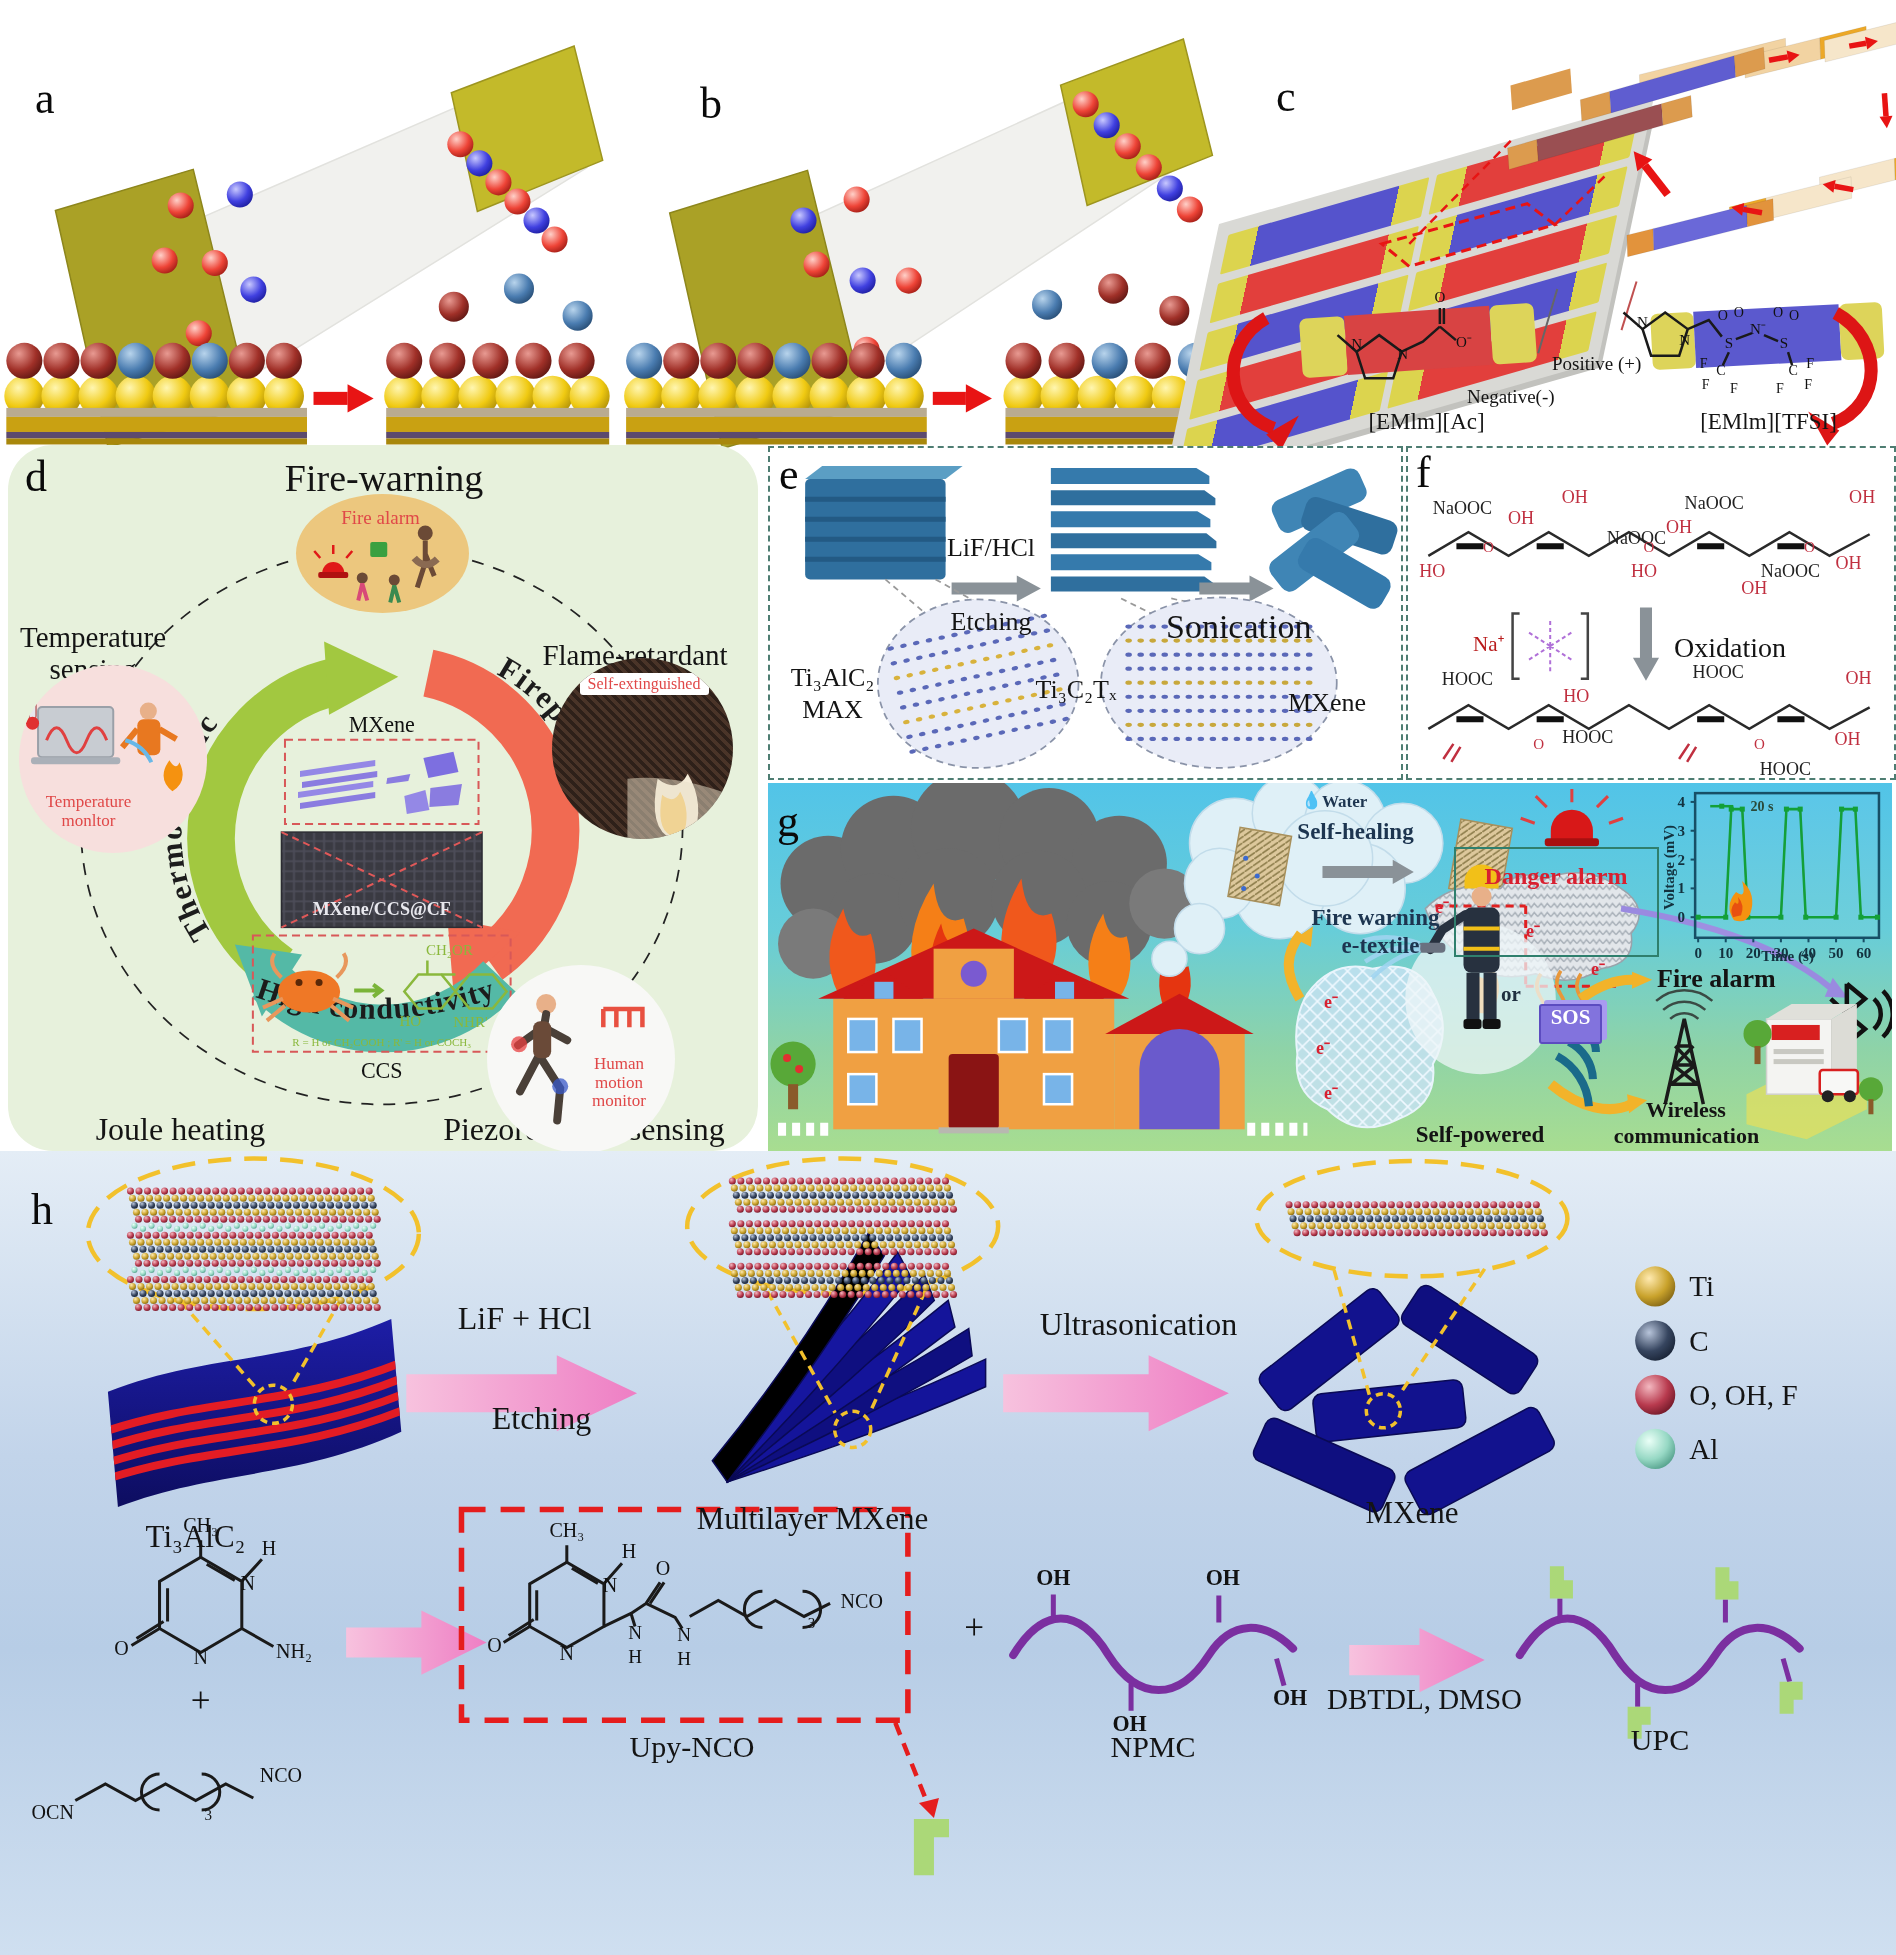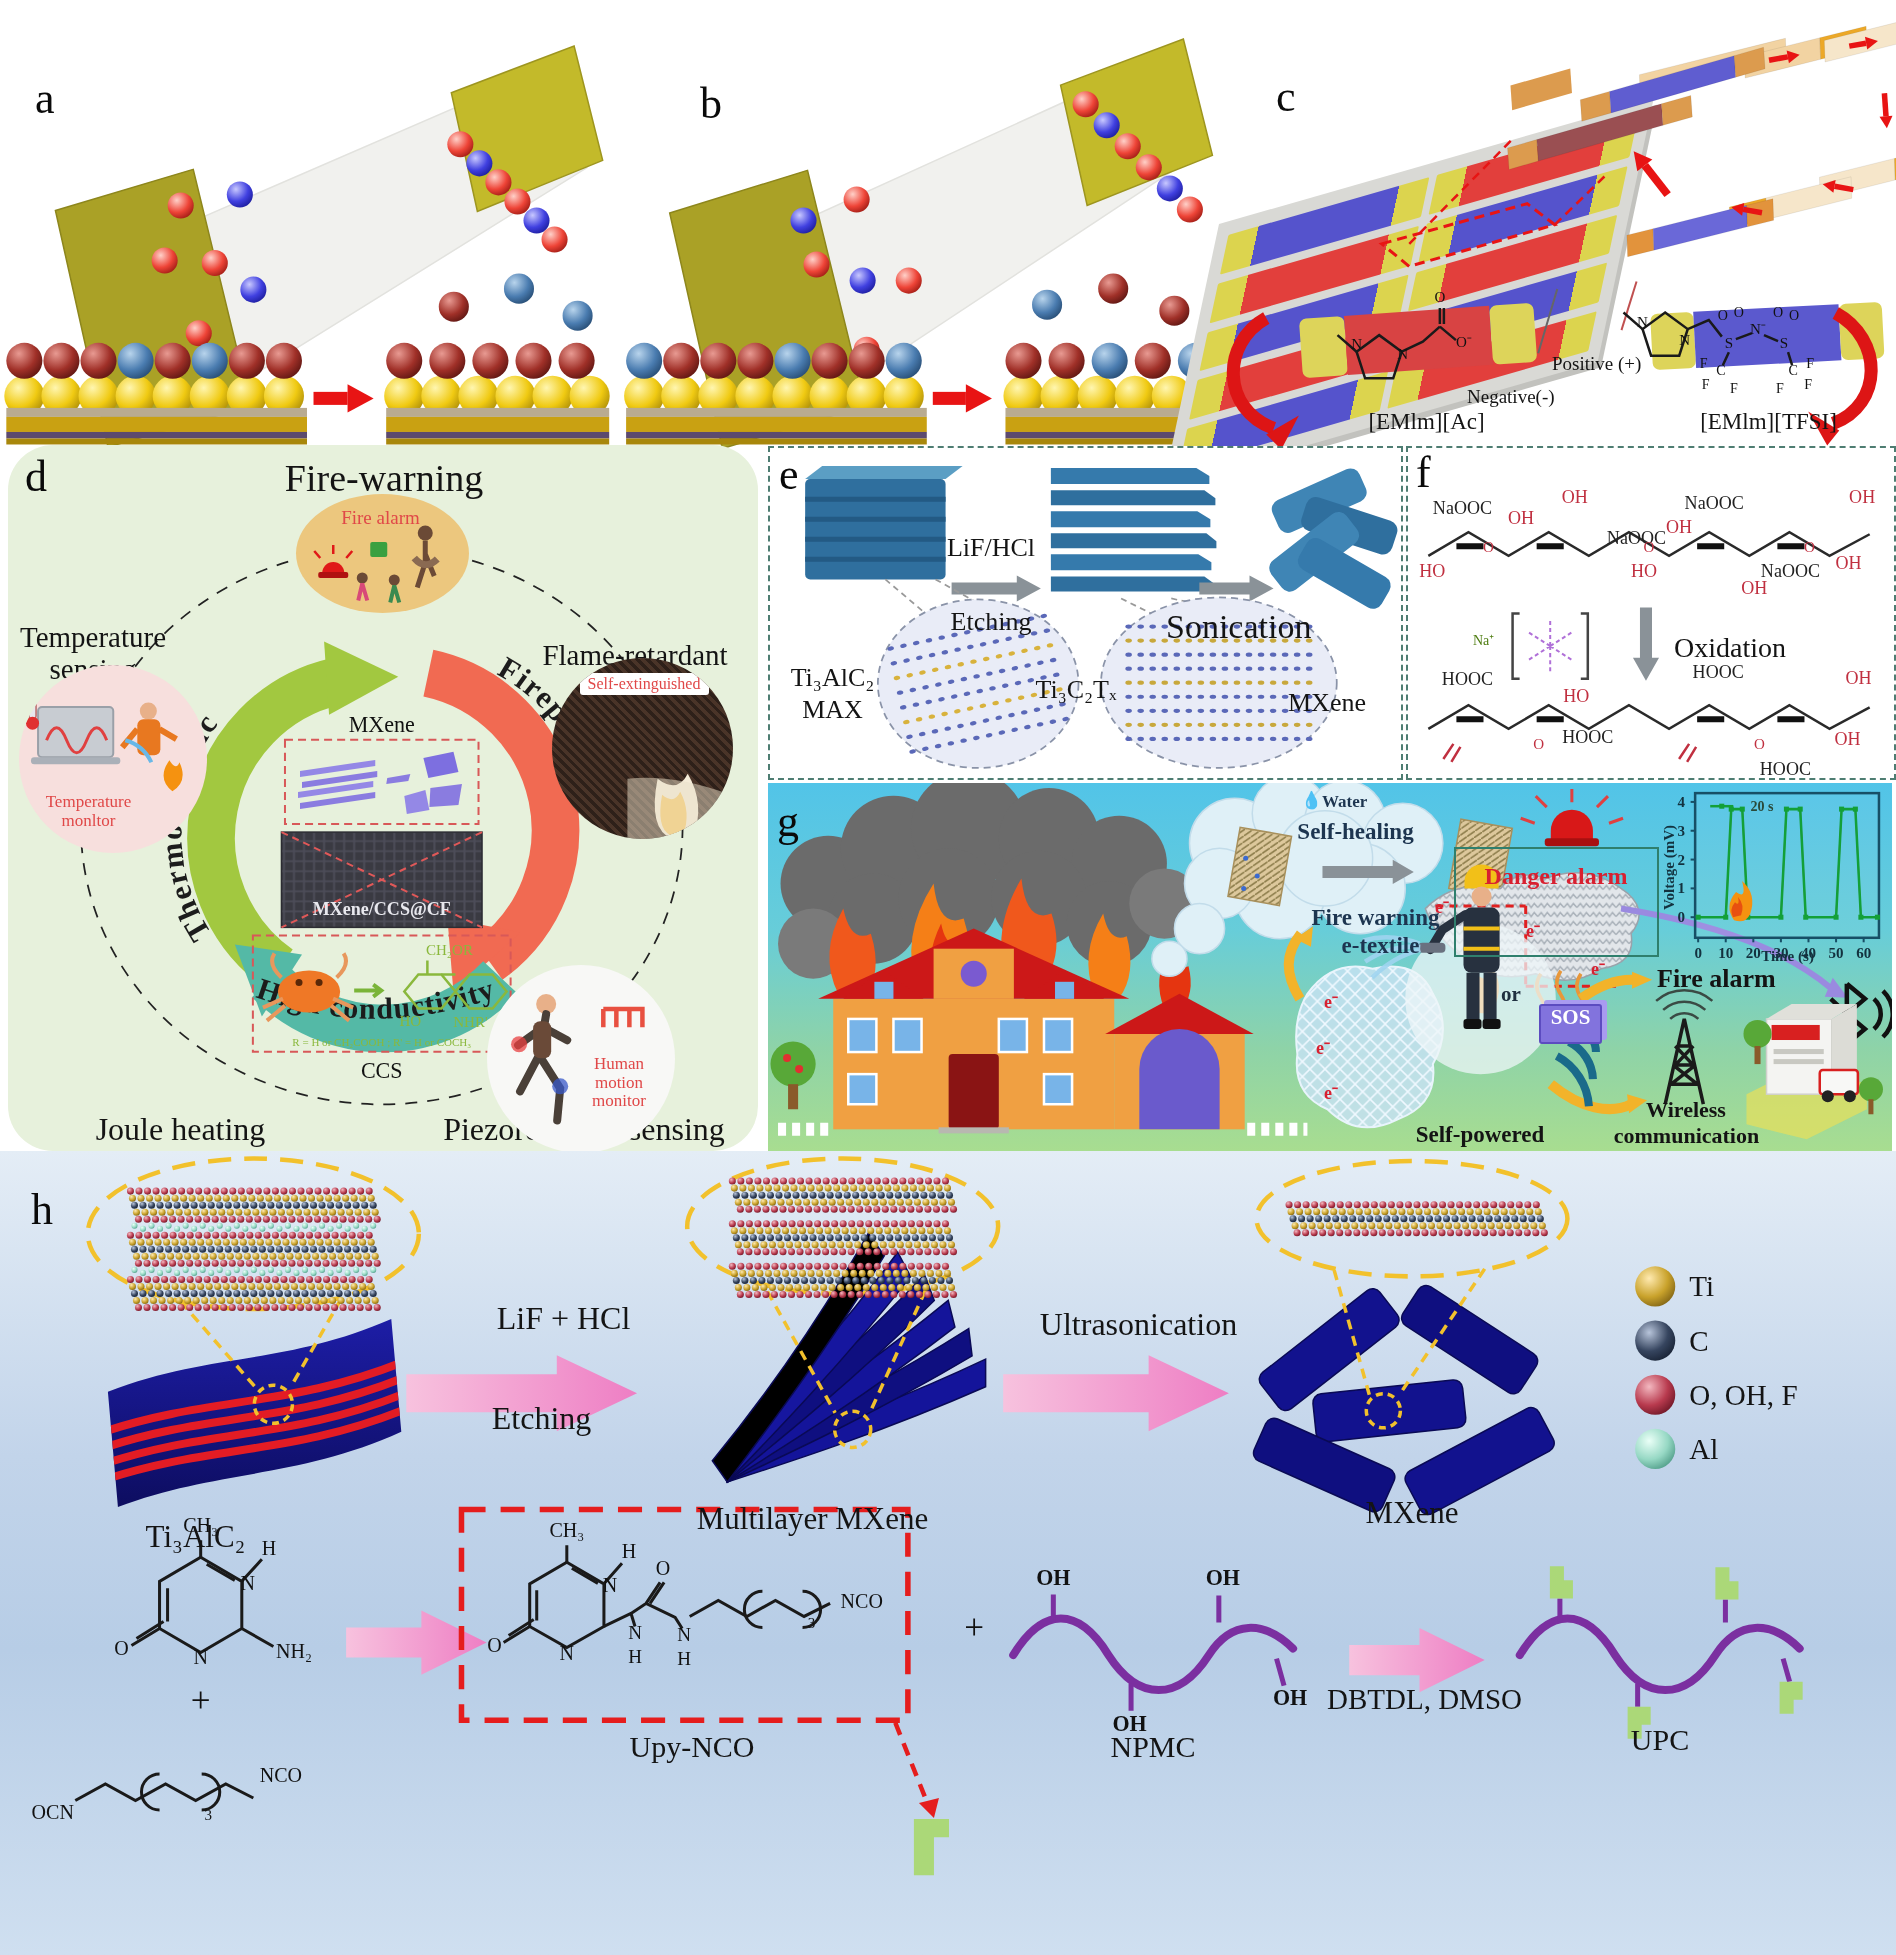--- a/index.html
+++ b/index.html
@@ -777,21 +777,21 @@
         <text x="752" y="652" fill="#222" font-size="36" text-anchor="middle" font-family="&quot;Liberation Serif&quot;,serif" font-weight="normal">HOOC</text>
         <text x="898" y="470" fill="#c03040" font-size="36" text-anchor="middle" font-family="&quot;Liberation Serif&quot;,serif" font-weight="normal">OH</text>
         <text x="876" y="592" fill="#c03040" font-size="36" text-anchor="middle" font-family="&quot;Liberation Serif&quot;,serif" font-weight="normal">OH</text>
         <text x="335" y="507" fill="#c03040" font-size="36" text-anchor="middle" font-family="&quot;Liberation Serif&quot;,serif" font-weight="normal">HO</text>
         <text x="160" y="208" fill="#c03040" font-size="30" text-anchor="middle" font-family="&quot;Liberation Serif&quot;,serif" font-weight="normal">O</text>
         <text x="480" y="208" fill="#c03040" font-size="30" text-anchor="middle" font-family="&quot;Liberation Serif&quot;,serif" font-weight="normal">O</text>
         <text x="800" y="208" fill="#c03040" font-size="30" text-anchor="middle" font-family="&quot;Liberation Serif&quot;,serif" font-weight="normal">O</text>
         <text x="260" y="600" fill="#c03040" font-size="30" text-anchor="middle" font-family="&quot;Liberation Serif&quot;,serif" font-weight="normal">O</text>
         <text x="700" y="600" fill="#c03040" font-size="30" text-anchor="middle" font-family="&quot;Liberation Serif&quot;,serif" font-weight="normal">O</text>
       </svg>
-    <span class="t" style="left:65px;top:185px;font-size:14px;color:#4d7c0f">Na⁺</span>
+    <span class="t" style="left:65px;top:185px;font-size:21px;color:#b91c1c">Na⁺</span>
     <span class="t" style="left:266px;top:185px;font-size:28px">Oxidation</span>
   </section>
 
   <section class="panel pg" style="left:768px;top:783px;width:1124px;height:368px">
     <svg id="sg" width="1124" height="368" viewBox="0 0 2240 733">
       <defs>
         <pattern id="mesh" width="26" height="18" patternUnits="userSpaceOnUse">
           <rect width="26" height="18" fill="#e2e6ea"></rect>
             <path d="M0 14 L7 6 L13 14 L19 6 L26 14" stroke="#aab2ba" stroke-width="3" fill="none"></path>
         </pattern>
@@ -2195,21 +2195,21 @@
         <text x="1364" y="1024" fill="#111" font-size="38" text-anchor="middle" font-family="&quot;Liberation Serif&quot;,serif" font-weight="normal">H</text>
         <text x="1618" y="952" fill="#111" font-size="30" text-anchor="middle" font-family="&quot;Liberation Serif&quot;,serif" font-weight="normal">3</text>
         <text x="1718" y="912" fill="#111" font-size="40" text-anchor="middle" font-family="&quot;Liberation Serif&quot;,serif" font-weight="normal">NCO</text>
         <text x="1942" y="972" fill="#111" font-size="70" text-anchor="middle" font-family="&quot;Liberation Serif&quot;,serif" font-weight="normal">+</text>
         <text x="2100" y="866" fill="#111" font-size="44" text-anchor="middle" font-family="&quot;Liberation Serif&quot;,serif" font-weight="bold">OH</text>
         <text x="2438" y="866" fill="#111" font-size="44" text-anchor="middle" font-family="&quot;Liberation Serif&quot;,serif" font-weight="bold">OH</text>
         <text x="2252" y="1156" fill="#111" font-size="44" text-anchor="middle" font-family="&quot;Liberation Serif&quot;,serif" font-weight="bold">OH</text>
         <text x="2572" y="1104" fill="#111" font-size="44" text-anchor="middle" font-family="&quot;Liberation Serif&quot;,serif" font-weight="bold">OH</text>
       </svg>
 
-    <span class="t c" style="left:463px;top:150px;width:201px;font-size:32px">LiF + HCl</span>
+    <span class="t c" style="left:424px;top:150px;width:201px;font-size:32px">LiF + HCl</span>
     <span class="t c" style="left:441px;top:250px;width:201px;font-size:32px">Etching</span>
     <span class="t c" style="left:1013px;top:156px;width:251px;font-size:32px">Ultrasonication</span>
     <span class="t c" style="left:90px;top:369px;width:211px;font-size:31px">Ti₃AlC₂</span>
     <span class="t c" style="left:667px;top:351px;width:291px;font-size:31px">Multilayer MXene</span>
     <span class="t c" style="left:1329px;top:345px;width:166px;font-size:31px">MXene</span>
 
     <span class="t c" style="left:617px;top:579px;width:150px;font-size:30px">Upy-NCO</span>
     <span class="t c" style="left:1078px;top:579px;width:150px;font-size:30px">NPMC</span>
     <span class="t c" style="left:1309px;top:533px;width:231px;font-size:29px">DBTDL, DMSO</span>
     <span class="t c" style="left:1595px;top:572px;width:130px;font-size:30px">UPC</span>

